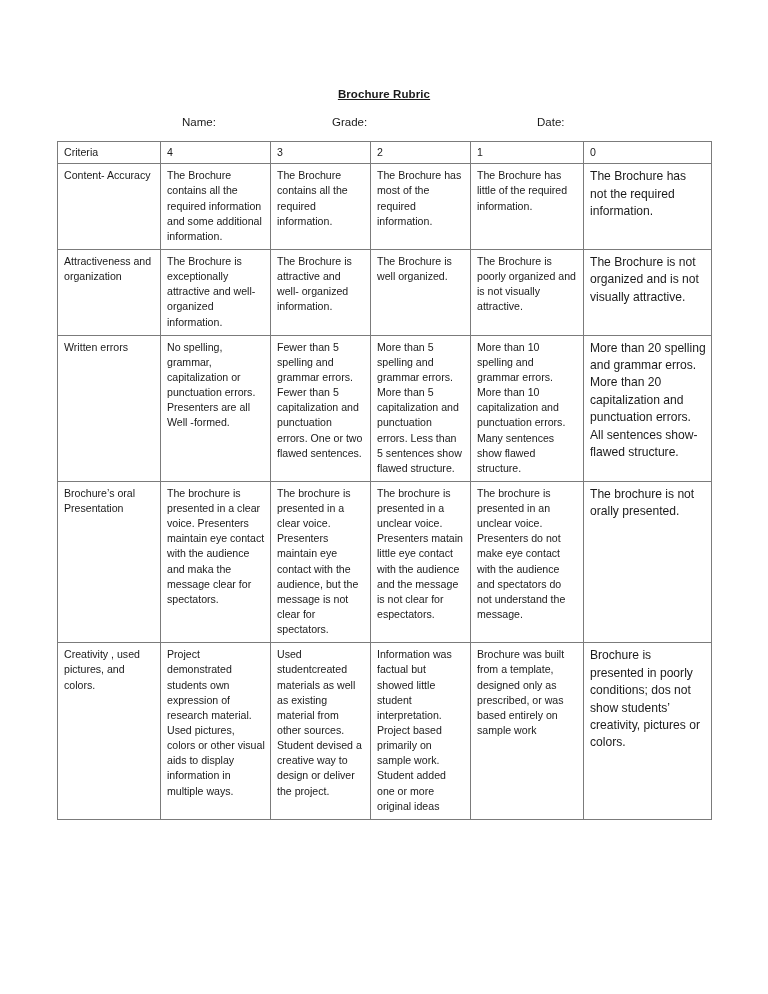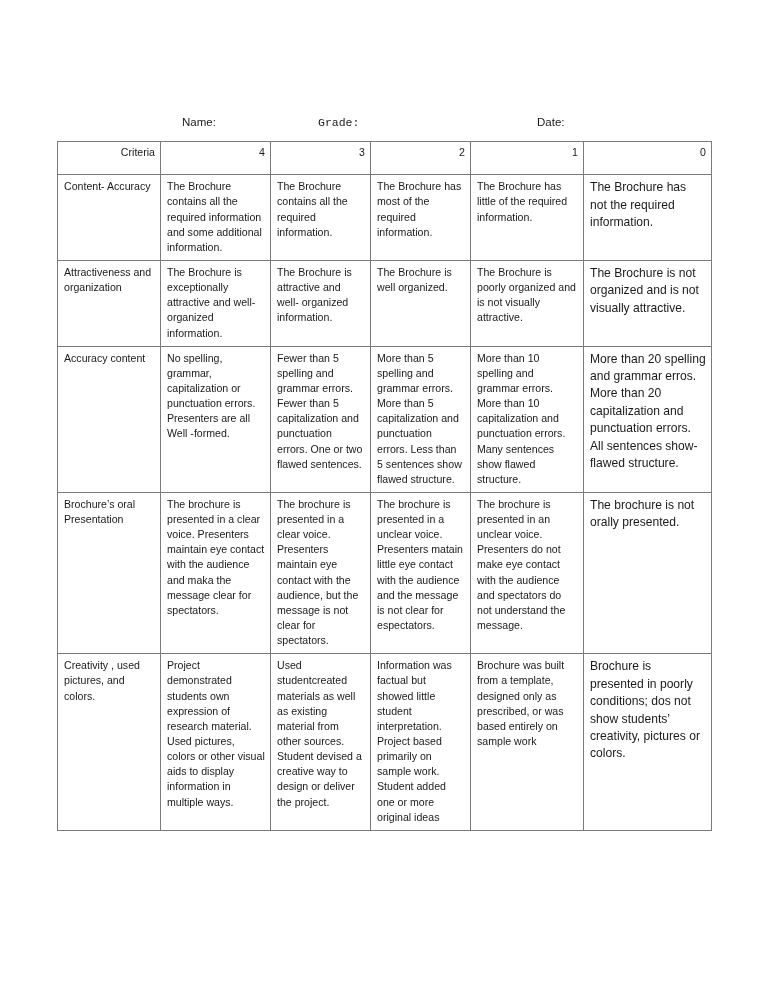--- a/index.html
+++ b/index.html
@@ -40,21 +40,21 @@
     width: 660px;
     height: 16px;
   }
   .meta-item {
     position: absolute;
     font-size: 11.5px;
     font-weight: normal;
     white-space: nowrap;
   }
   .meta-name  { left: 90px; margin-left: 36px; }
-  .meta-grade { left: 262px; font-family: Liberation Mono, monospace; }
+  .meta-grade { left: 276px; }
   .meta-date  { left: 440px; padding-left: 41px; }
 
   table.rubric {
     position: absolute;
     left: 57px;
     top: 141px;
     width: 654px;
     border-collapse: collapse;
     table-layout: fixed;
   }
@@ -75,33 +75,33 @@
   col.c5 { width: 128px; }
 
   
   table.rubric td.col-last {
     font-size: 12.1px;
     line-height: 1.44;
   }
   table.rubric tr.head td {
     font-size: 10.6px;
     padding-top: 3px;
-    padding-bottom: 14px;
-    text-align: right;
+    padding-bottom: 3px;
   }
   table.rubric tr.head td.col-last {
     font-size: 10.6px;
   }
   td.crit { font-size: 10.6px; }
 </style>
 </head>
 <body>
 
 <div class="page">
 
+  <div class="doc-title">Brochure Rubric</div>
 
   <div class="meta-row">
     <span class="meta-item meta-name">Name:</span>
     <span class="meta-item meta-grade">Grade:</span>
     <span class="meta-item meta-date">Date:</span>
   </div>
 
   <table class="rubric">
     <colgroup>
       <col class="c0">
@@ -130,21 +130,21 @@
         </tr>
         <tr>
           <td class="crit">Attractiveness and organization</td>
           <td>The Brochure is exceptionally attractive and well-organized information.</td>
           <td>The Brochure is attractive and well- organized information.</td>
           <td>The Brochure is well organized.</td>
           <td>The Brochure is poorly organized and is not visually attractive.</td>
           <td class="col-last">The Brochure is not organized and is not visually attractive.</td>
         </tr>
         <tr>
-          <td class="crit">Accuracy content</td>
+          <td class="crit">Written errors</td>
           <td>No spelling, grammar, capitalization or punctuation errors. Presenters are all Well -formed.</td>
           <td>Fewer than 5 spelling and grammar errors. Fewer than 5 capitalization and punctuation errors. One or two flawed sentences.</td>
           <td>More than 5 spelling and grammar errors. More than 5 capitalization and punctuation errors. Less than 5 sentences show flawed structure.</td>
           <td>More than 10 spelling and grammar errors. More than 10 capitalization and punctuation  errors. Many sentences show flawed structure.</td>
           <td class="col-last">More than 20 spelling and grammar erros. More than 20 capitalization and punctuation errors. All sentences show-flawed structure.</td>
         </tr>
         <tr>
           <td class="crit">Brochure’s oral Presentation</td>
           <td>The brochure is presented in a clear voice. Presenters maintain eye contact with the audience and maka the message clear for spectators.</td>
           <td>The brochure is presented in a clear voice. Presenters maintain eye contact with the audience, but the message is not clear for spectators.</td>

